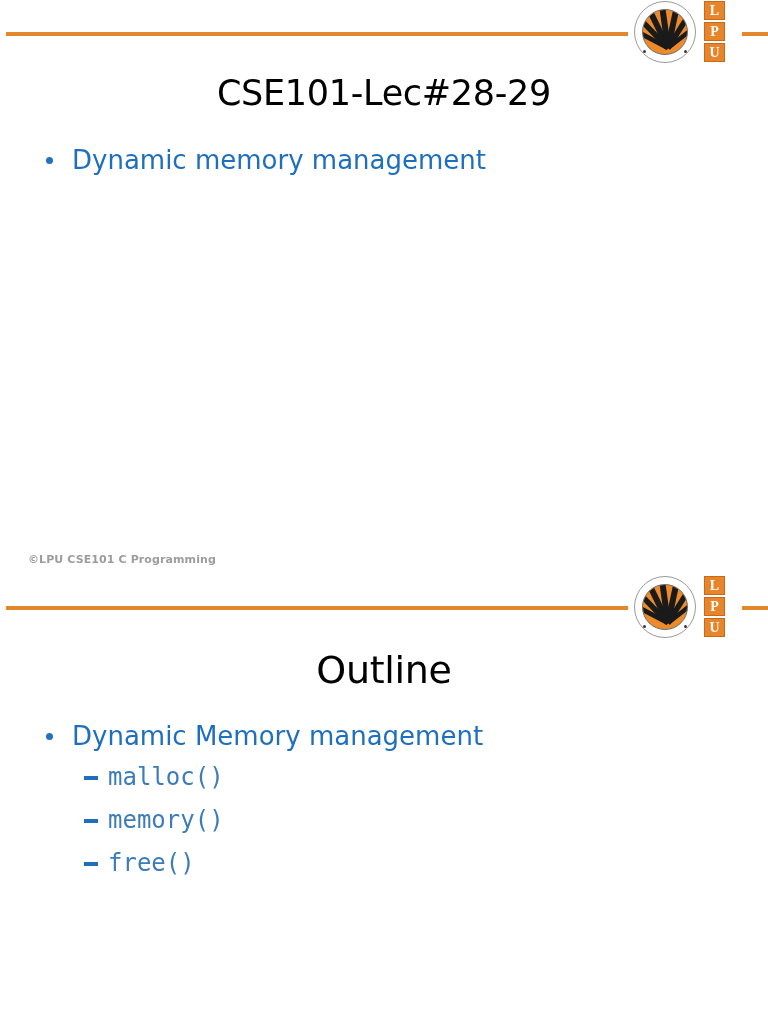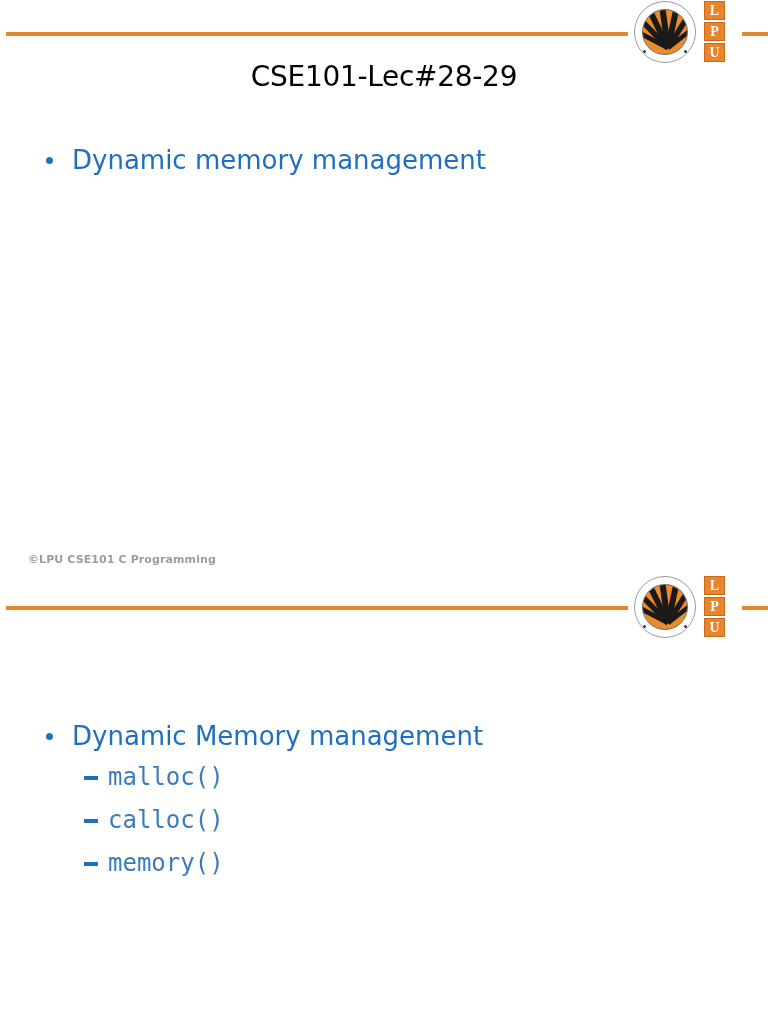--- a/index.html
+++ b/index.html
@@ -131,22 +131,22 @@
     position: absolute;
     left: 0;
     width: 768px;
     text-align: center;
     color: #000000;
     font-family: "DejaVu Sans", sans-serif;
     font-weight: 400;
     letter-spacing: -0.3px;
   }
   #title-1 {
-    top: 36px;
-    font-size: 28px;
+    top: 48px;
+    font-size: 35px;
     line-height: 44px;
   }
   #title-2 {
     top: 622px;
     font-size: 38px;
     line-height: 46px;
   }
 
   
   .body-area {
@@ -272,32 +272,36 @@
         <span class="seal-dot right"></span>
       </div>
       <div class="lpu-letters">
         <div class="lpu-letter">L</div>
         <div class="lpu-letter">P</div>
         <div class="lpu-letter">U</div>
       </div>
     </div>
   </div>
 
+  <h1 class="slide-title" id="title-2" style="top:46px;">Outline</h1>
 
   <div class="body-area" id="body-2" style="top:140px;">
     <div class="bullet-l1">
       <span class="dot"></span>
       <span>Dynamic Memory management</span>
     </div>
     <div class="bullet-l2">
       <span class="dash"></span>
       <span>malloc()</span>
     </div>
     <div class="bullet-l2">
       <span class="dash"></span>
-      <span>calloc()</span>
     </div>
     <div class="bullet-l2">
       <span class="dash"></span>
       <span>memory()</span>
     </div>
+    <div class="bullet-l2">
+      <span class="dash"></span>
+      <span>free()</span>
+    </div>
   </div>
 </section>
 
 </body></html>

